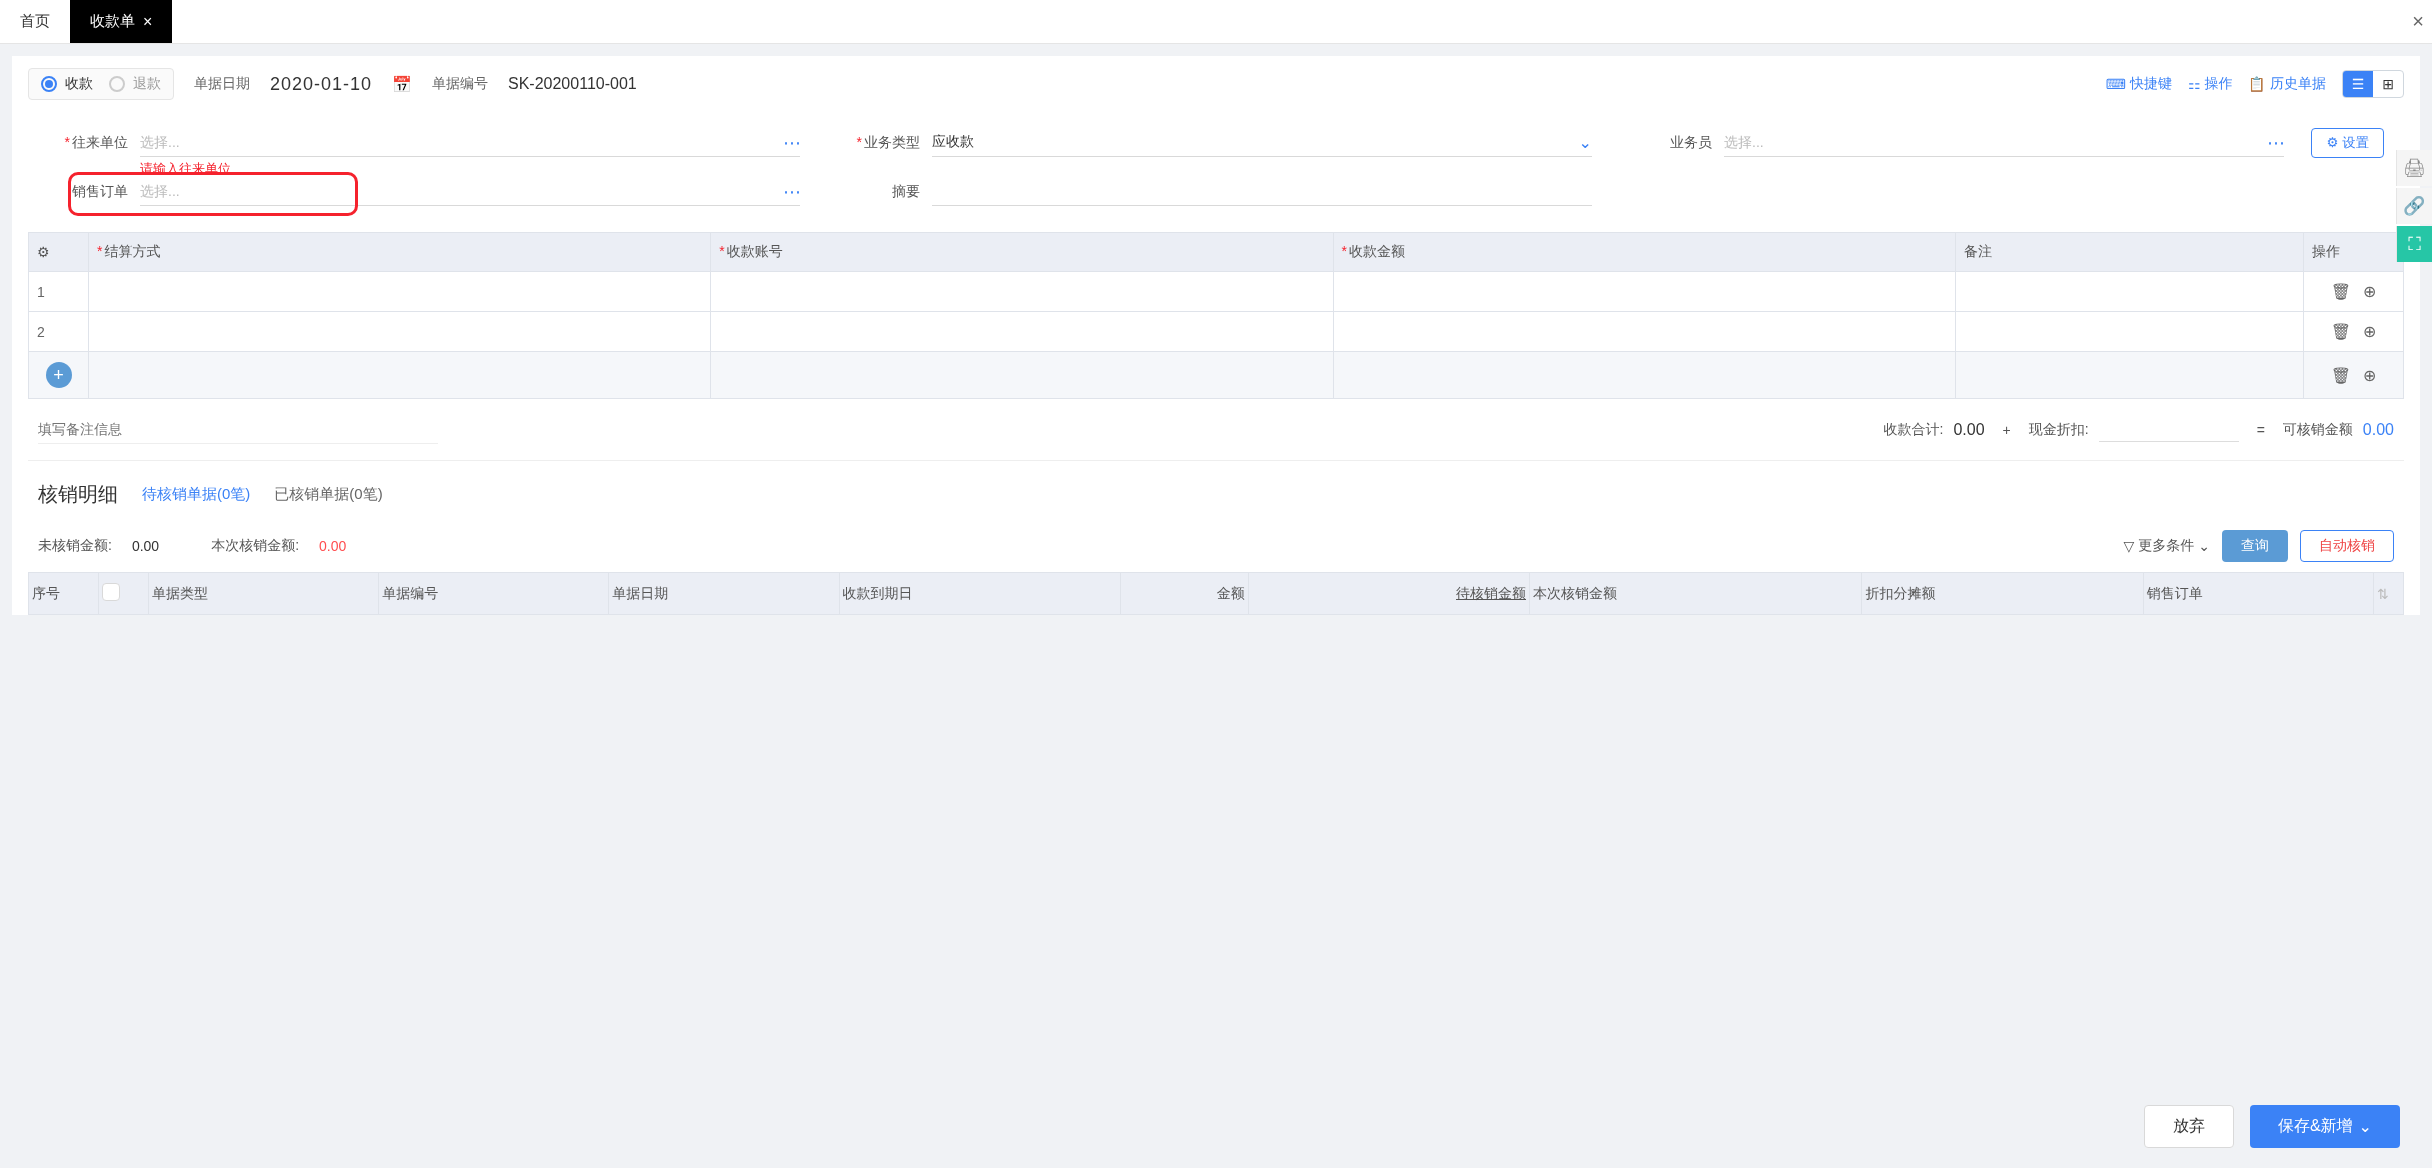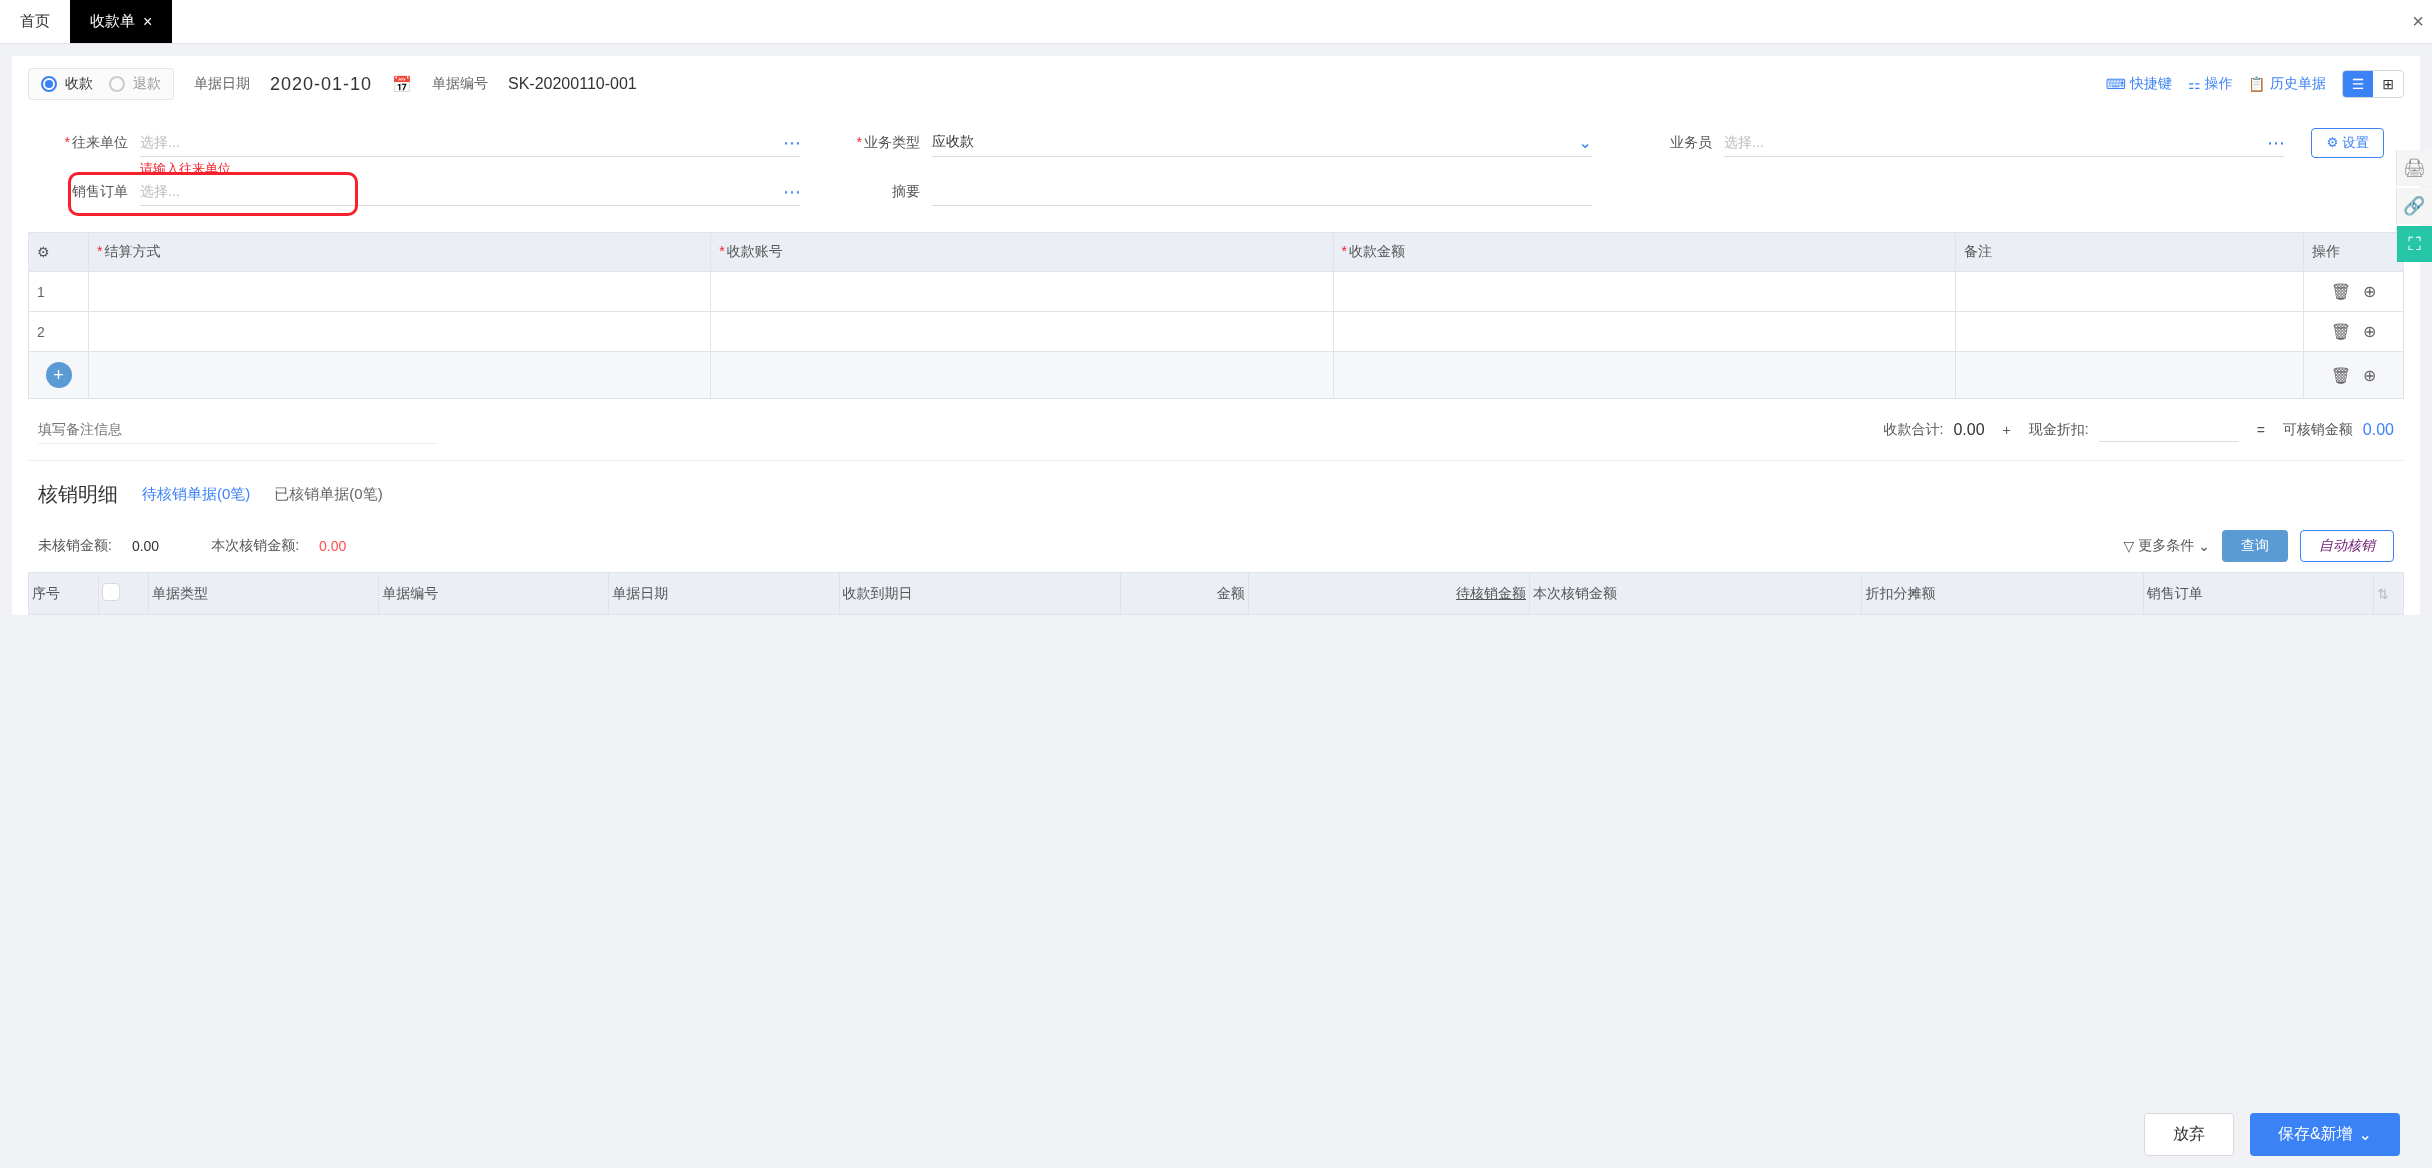--- a/index.html
+++ b/index.html
@@ -69,31 +69,31 @@
     .sub-tab { color: #666; cursor: pointer; font-size: 15px; }
     .sub-tab.active { color: #3b82f6; }
     
     .filter-row { display: flex; align-items: center; padding: 10px; gap: 20px; }
     .stat-label { color: #555; }
     .stat-val { color: #333; }
     .stat-val.red { color: #ff4d4f; }
     .filter-right { margin-left: auto; display: flex; align-items: center; gap: 12px; }
     .btn { padding: 6px 18px; border-radius: 4px; cursor: pointer; font-size: 14px; border: 1px solid transparent; }
     .btn-primary-lite { background: #5b9bd5; color: #fff; }
-    .btn-outline { border: 1px solid #3b82f6; color: #701a75; background: #fff; font-style: italic; }
+    .btn-outline { border: 1px solid #3b82f6; color: #ef4444; background: #fff; }
     .btn-default { border: 1px solid #d9d9d9; background: #fff; color: #333; }
     
     .detail-table { width: 100%; border-collapse: collapse; }
     .detail-table thead { background: #ebeef5; }
     .detail-table th { border: 1px solid #dfe3ea; padding: 10px 3px; text-align: left; font-weight: normal; color: #555; font-size: 14px; }
     .checkbox-cell { width: 50px; text-align: center; }
     .checkbox { width: 18px; height: 18px; border: 1px solid #d9d9d9; border-radius: 4px; display: inline-block; background: #fff; }
     .sort-col { width: 30px; text-align: center; }
     
-    .bottom-bar { position: fixed; bottom: 0; right: 20px; display: flex; gap: 16px; padding: 12px; }
+    .bottom-bar { position: fixed; bottom: 8px; right: 20px; display: flex; gap: 16px; padding: 12px; }
     .btn-large { padding: 10px 28px; font-size: 16px; border-radius: 4px; cursor: pointer; }
     .save-btn { background: #3b82f6; color: #fff; border: none; display: flex; align-items: center; gap: 6px; }
     
     .side-toolbar { position: fixed; right: 0; top: 150px; display: flex; flex-direction: column; gap: 2px; }
     .side-btn { width: 36px; height: 36px; background: #f5f5f5; display: flex; align-items: center; justify-content: center; cursor: pointer; color: #888; font-size: 18px; border-left: 1px solid #e5e5e5; }
     .side-btn.green { background: #26c6a6; color: #fff; }
   </style>
 </head>
 <body>
 

